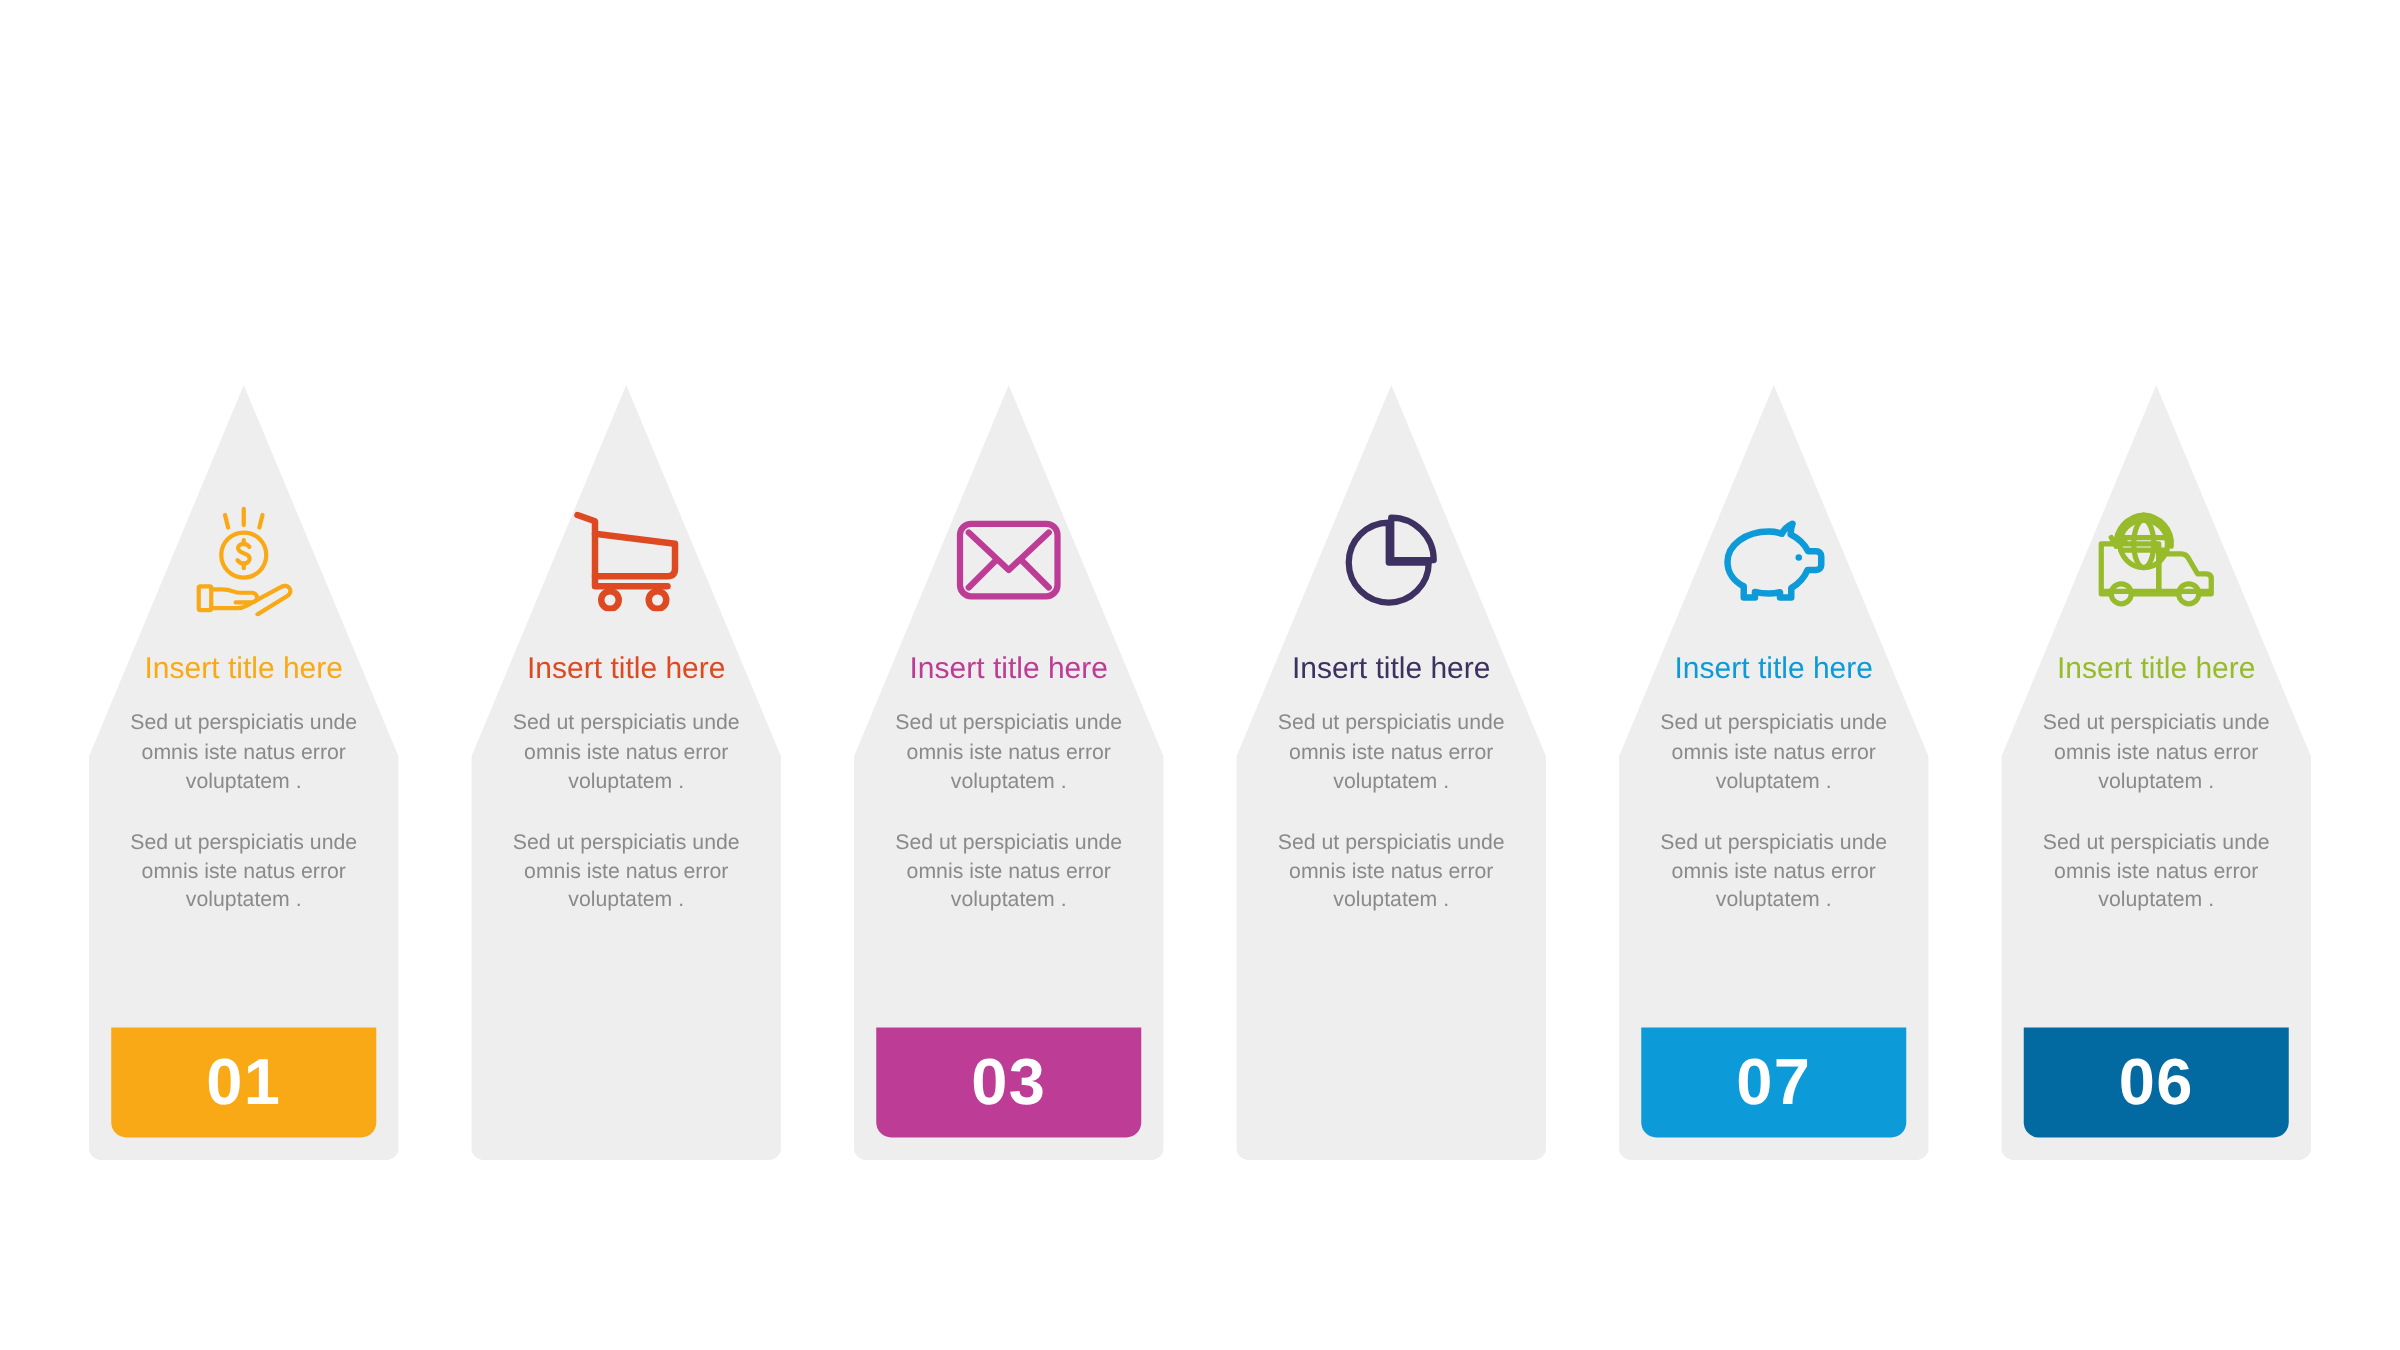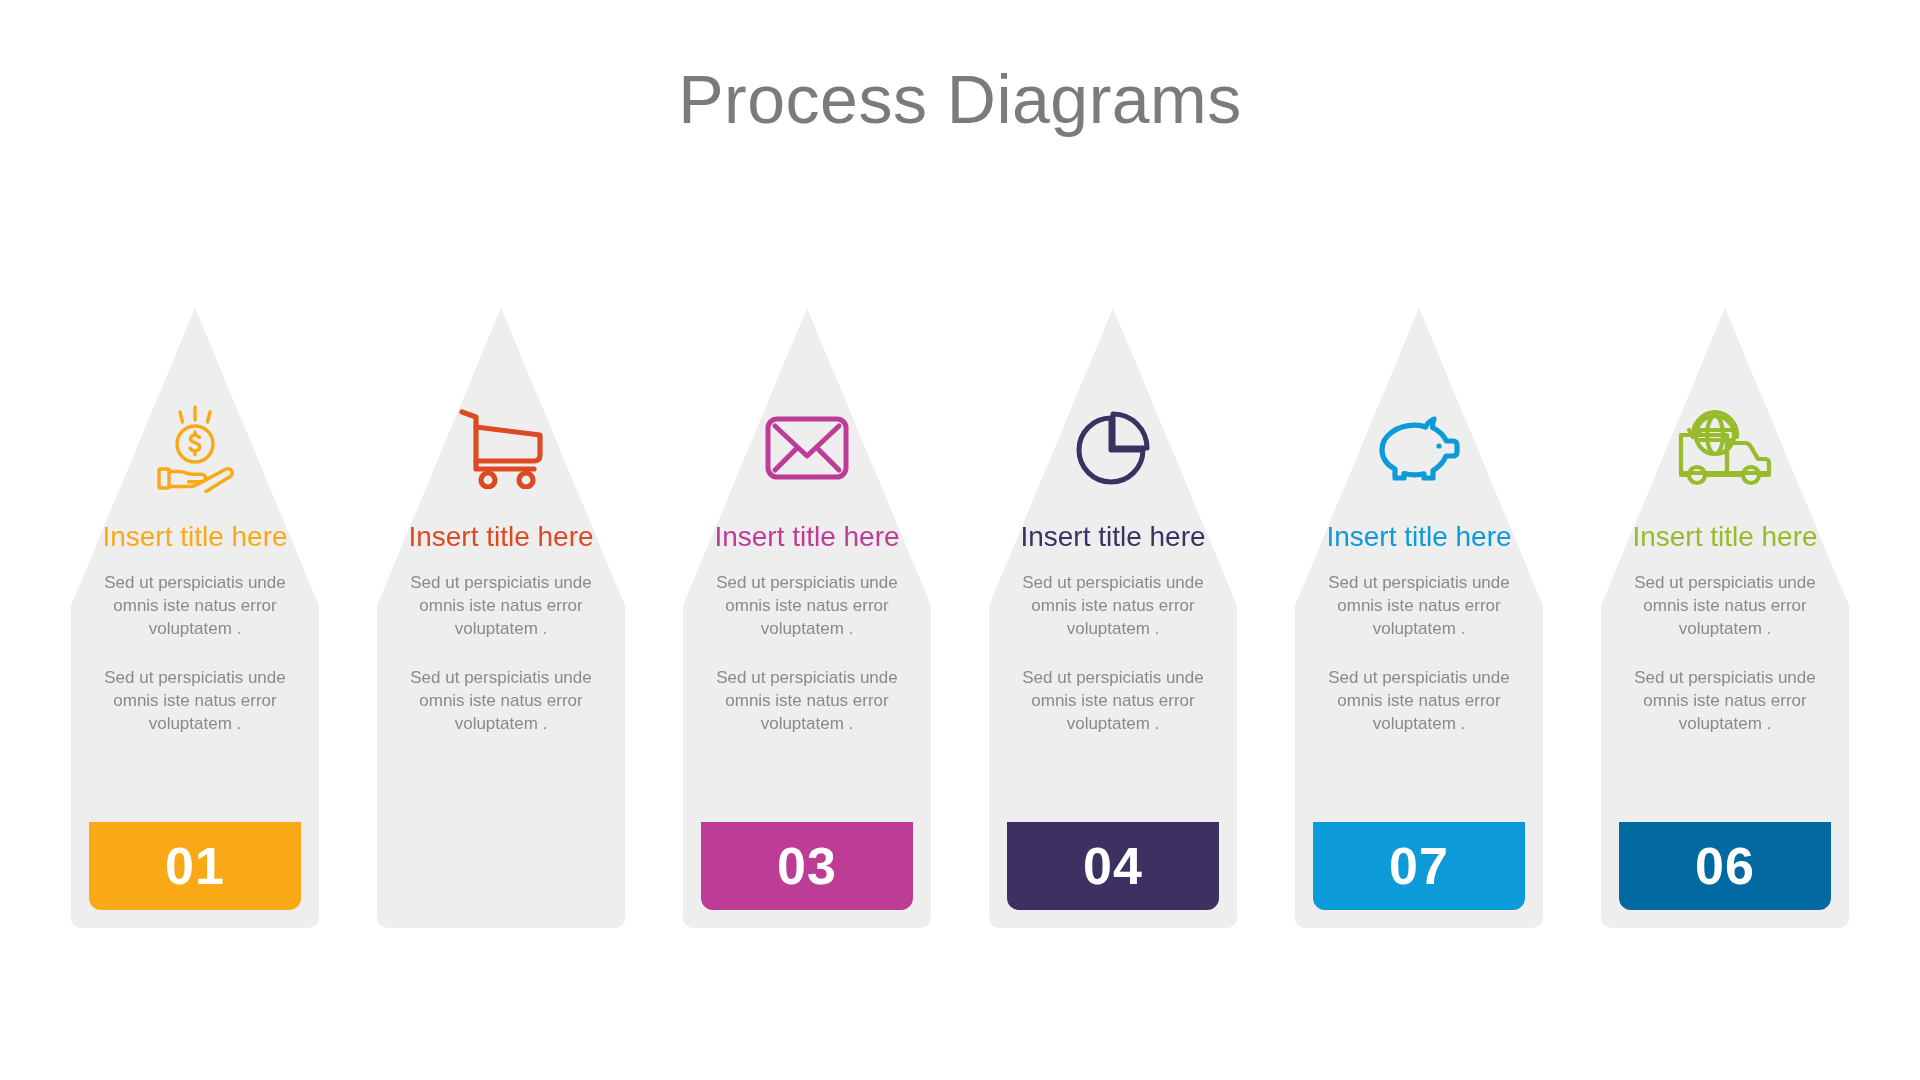--- a/index.html
+++ b/index.html
@@ -86,21 +86,21 @@
     height: 96px;
     display: flex;
     align-items: center;
     justify-content: center;
   }
 
   .card-icon svg { display: block; }
 
   .card-title {
     margin-top: 26px;
-    font-size: 28px;
+    font-size: 24px;
     font-weight: 400;
     text-align: center;
     line-height: 1.1;
   }
 
   .card-body {
     margin-top: 18px;
     width: 212px;
     text-align: center;
     font-size: 17px;
@@ -125,21 +125,20 @@
     font-weight: 700;
     letter-spacing: 1px;
   }
 </style>
 </head>
 <body>
 
 <div class="slide">
 
   <div class="header">
-    <div class="page-title">Process Diagrams</div>
   </div>
 
   <div class="cards-row">
 
     <div class="card">
       <div class="card-shape"></div>
       <div class="card-inner">
         <div class="card-icon">
           <svg width="92" height="90" viewBox="0 0 92 90" fill="none" stroke="#f9a915" stroke-width="3.4" stroke-linecap="round" stroke-linejoin="round">
             <line x1="46" y1="4" x2="46" y2="17"></line>
@@ -210,21 +209,20 @@
             <path d="M42 42 L42 8 A34 34 0 0 1 76 42 Z"></path>
             <path d="M40 12 A32 32 0 1 0 72 44 L40 44 Z"></path>
           </svg>
         </div>
         <div class="card-title" style="color:#3c3160">Insert title here</div>
         <div class="card-body">
           <p>Sed ut perspiciatis unde omnis iste natus error voluptatem .</p>
           <p>Sed ut perspiciatis unde omnis iste natus error voluptatem .</p>
         </div>
       </div>
-      <div class="card-badge" style="background:#3c3160">04</div>
     </div>
 
     <div class="card">
       <div class="card-shape"></div>
       <div class="card-inner">
         <div class="card-icon">
           <svg width="92" height="76" viewBox="0 0 92 76" fill="none" stroke="#0c9ad9" stroke-width="5.2" stroke-linecap="round" stroke-linejoin="round">
             <path d="M61 9 C57 11 54 14 52.5 17 C49.5 15.8 46 15.2 42 15.2 C23.5 15.2 9 26 9 39.5 C9 48 14 55 22 59 L22 68 L31 68 L31 63.5 C34.5 64.4 38 64.8 42 64.8 C45 64.8 48 64.5 51 63.8 L51 68 L60 68 L60 60.5 C66 57 70.5 52 73 46 L80 46 C82.5 46 84 44.3 84 42 L84 35 C84 32.7 82.5 31 80 31 L73.5 31 C70.5 25 65.5 20.5 59.5 17.5 C59.5 14.5 60 11.5 61 9 Z"></path>
             <circle cx="66" cy="36" r="2.6" fill="#0c9ad9" stroke="none"></circle>
           </svg>

